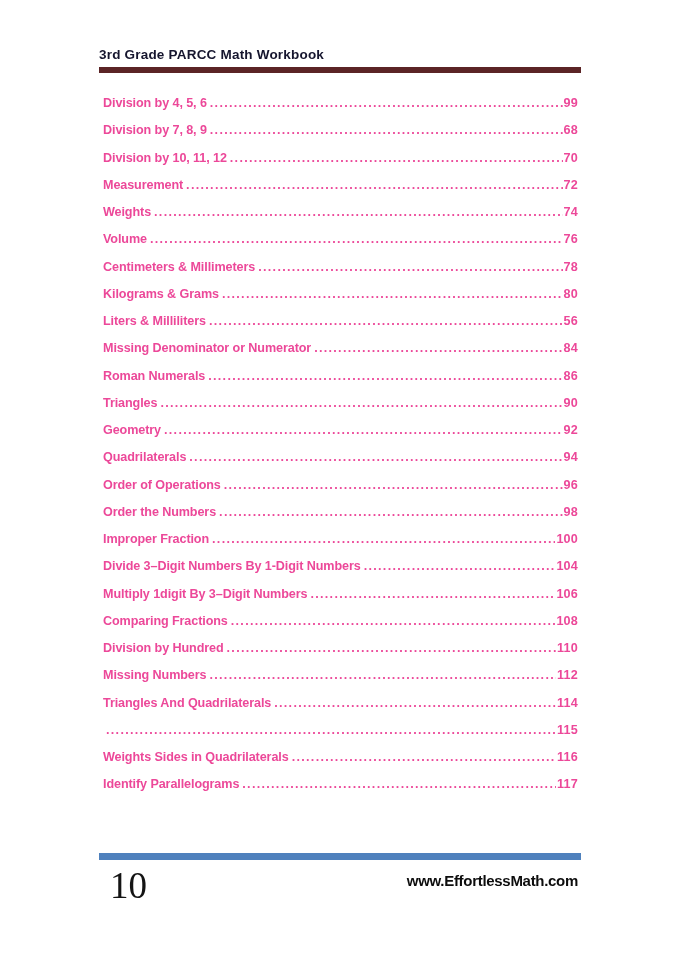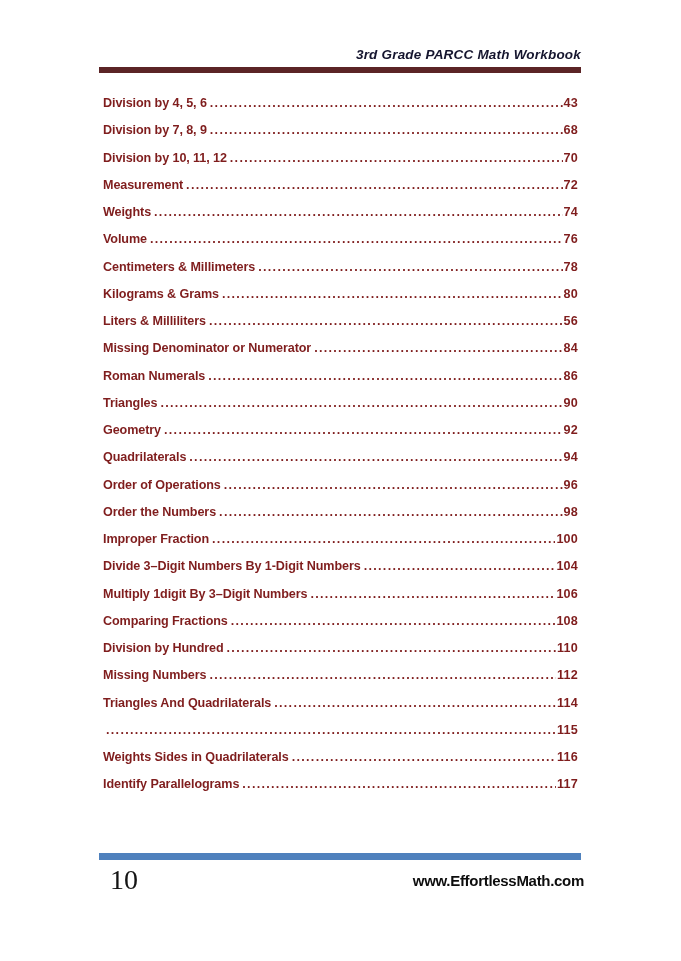--- a/index.html
+++ b/index.html
@@ -10,22 +10,21 @@
     position: relative;
     font-family: "Liberation Sans", sans-serif;
     color: #1a1a1a;
     overflow: hidden;
   }
   .page-header {
     position: absolute;
     top: 45px;
     left: 99px;
     width: 482px;
-    text-align: right;
-    font-style: italic;
+    text-align: left;
   }
   .page-title {
     font-size: 13.5px;
     font-weight: bold;
     letter-spacing: 0.2px;
     color: #15152e;
   }
   .header-rule {
     position: absolute;
     top: 67px;
@@ -40,21 +39,21 @@
     left: 103px;
     width: 475px;
   }
   .toc-row {
     display: flex;
     align-items: baseline;
     height: 27.25px;
     padding-top: 6px;
     font-size: 12.6px;
     font-weight: bold;
-    color: #7f1d1d;
+    color: #ec4899;
   }
   .toc-label {
     white-space: nowrap;
     letter-spacing: -0.1px;
   }
   .toc-dots {
     flex: 1 1 auto;
     overflow: hidden;
     white-space: nowrap;
     margin-left: 3px;
@@ -75,48 +74,48 @@
     left: 99px;
     width: 482px;
     height: 7px;
     background: #4f81bd;
   }
   .footer-page-number {
     position: absolute;
     top: 864px;
     left: 110px;
     font-family: "Liberation Serif", serif;
-    font-size: 28px;
+    font-size: 37px;
     font-weight: 400;
     color: #141414;
   }
   .footer-website {
     position: absolute;
     top: 872px;
-    right: 97px;
+    right: 103px;
     font-size: 15px;
     font-weight: bold;
     letter-spacing: -0.3px;
     color: #0d0d0d;
   }
 </style>
 </head>
 <body>
 
 <div class="page-header">
   <span class="page-title" style="color: rgb(21, 21, 46);">3rd Grade PARCC Math Workbook</span>
 </div>
 
 <div class="header-rule" style="background: rgb(91, 36, 38);"></div>
 
 <div class="toc" id="toc">
   <div class="toc-row">
     <span class="toc-label">Division by 4, 5, 6</span>
     <span class="toc-dots"></span>
-    <span class="toc-page">43</span>
+    <span class="toc-page">99</span>
   </div>
 
   <div class="toc-row">
     <span class="toc-label">Division by 7, 8, 9</span>
     <span class="toc-dots"></span>
     <span class="toc-page">68</span>
   </div>
 
   <div class="toc-row">
     <span class="toc-label">Division by 10, 11, 12</span>

